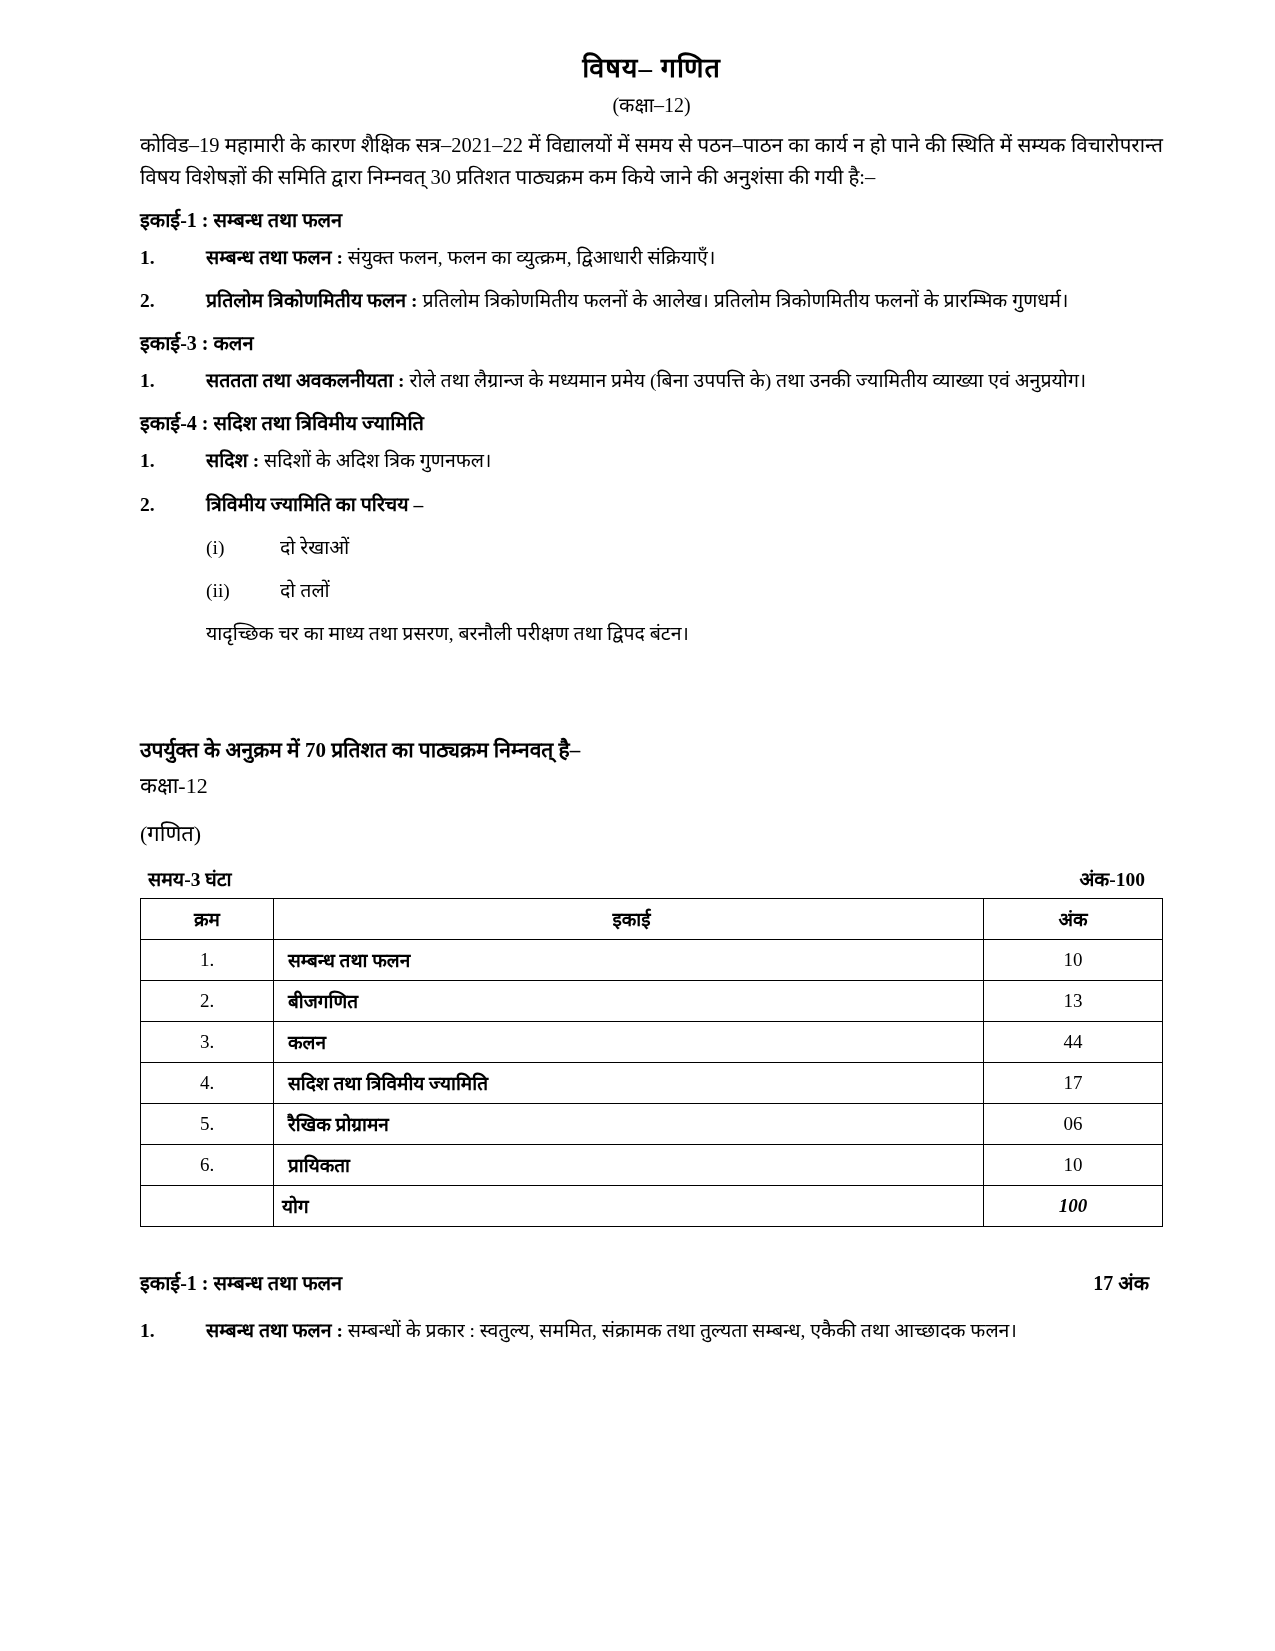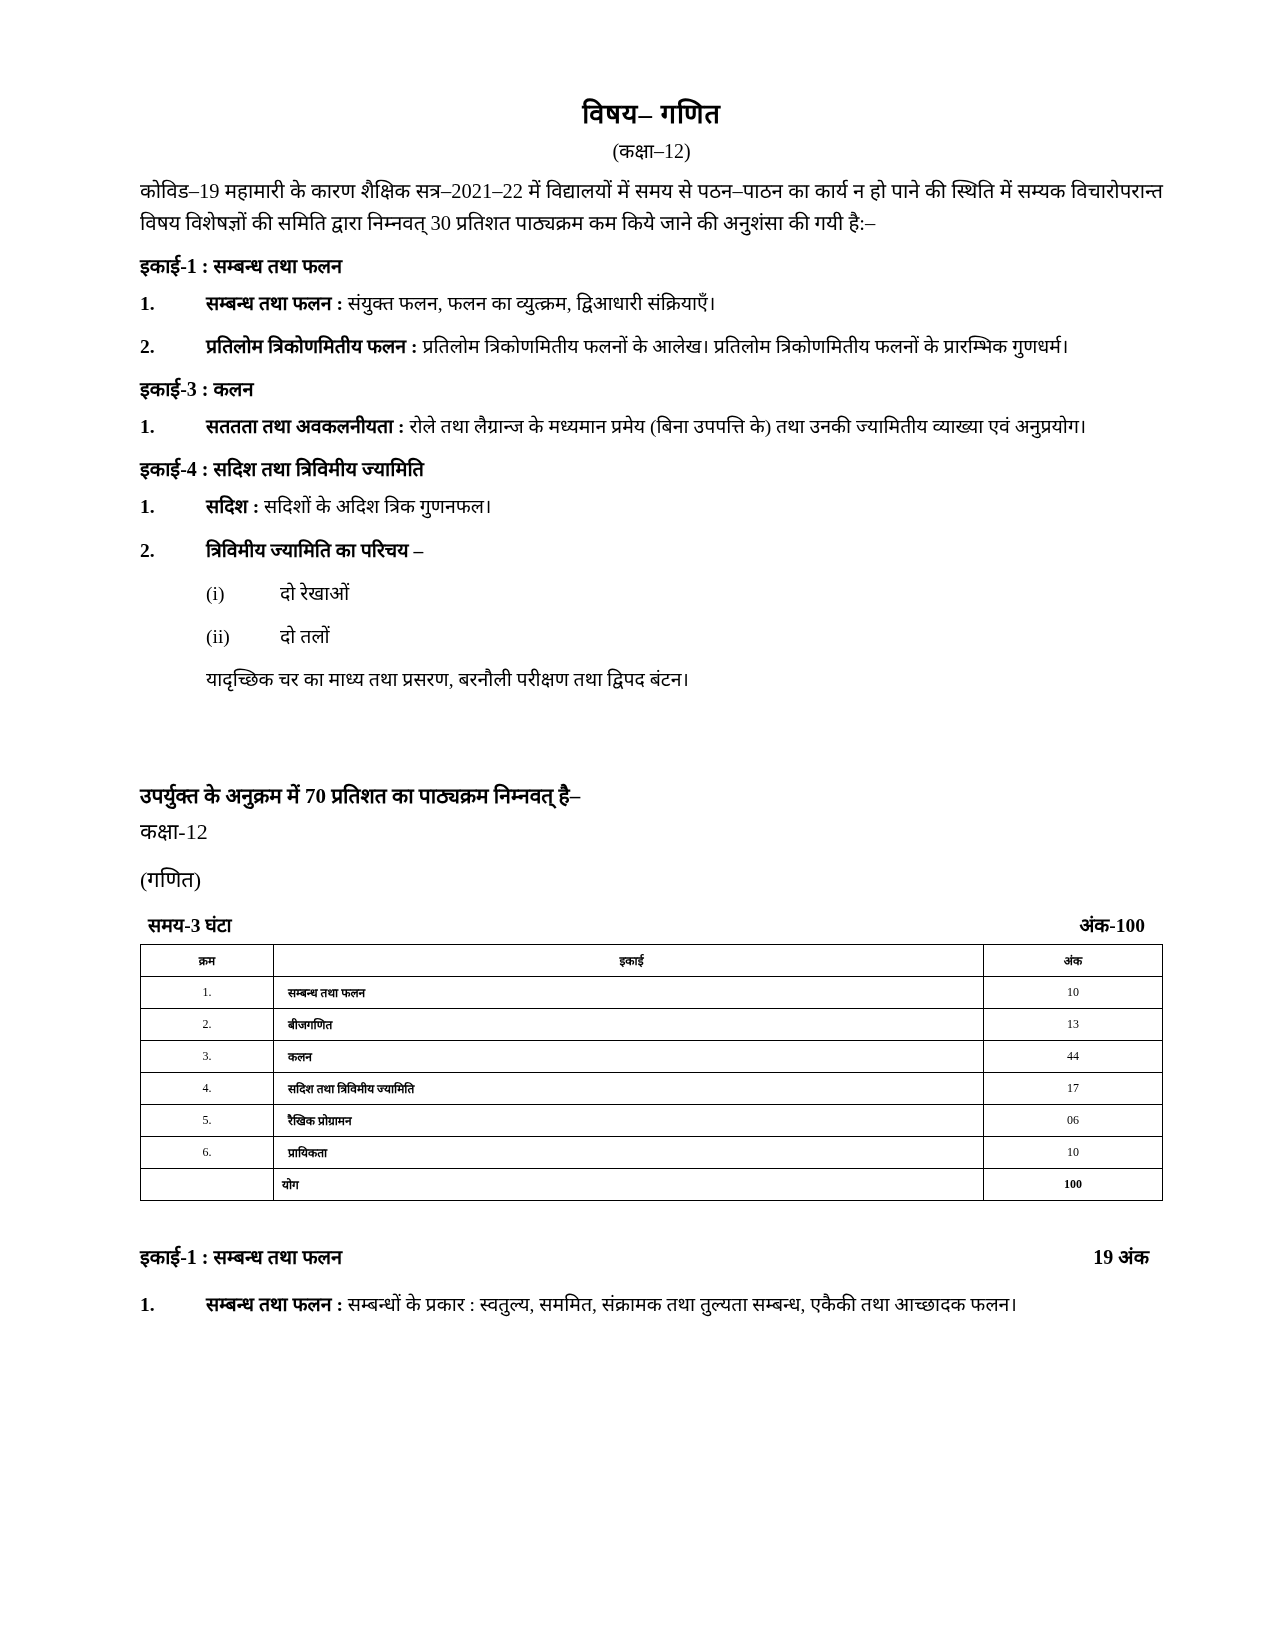--- a/index.html
+++ b/index.html
@@ -10,21 +10,21 @@
   body {
     width: 1275px;
     min-height: 1651px;
     font-family: "Liberation Serif", "DejaVu Serif", serif;
     color: #000000;
   }
   .page {
     width: 1275px;
     min-height: 1651px;
     box-sizing: border-box;
-    padding: 74px 112px 40px 140px;
+    padding: 28px 112px 40px 140px;
     position: relative;
   }
   .doc-title {
     text-align: center;
     font-size: 27px;
     font-weight: bold;
     letter-spacing: 1px;
     margin: 20px 0 6px 0;
   }
   .doc-subtitle {
@@ -100,21 +100,21 @@
     justify-content: space-between;
     align-items: flex-end;
     font-size: 19.5px;
     font-weight: bold;
     margin: 16px 0 6px 0;
     padding: 0 18px 0 8px;
   }
   table.blueprint {
     border-collapse: collapse;
     width: 100%;
-    font-size: 12px;
+    font-size: 19px;
   }
   table.blueprint th,
   table.blueprint td {
     border: 1px solid #000000;
     padding: 7px 8px;
     vertical-align: middle;
   }
   table.blueprint th {
     font-weight: bold;
     text-align: center;
@@ -122,20 +122,21 @@
   .col-sn { width: 116px; text-align: center; }
   .col-unit { text-align: left; padding-left: 14px !important; font-weight: bold; }
   .col-marks { width: 162px; text-align: center; }
   .total-label {
     text-align: left;
     font-weight: bold;
   }
   .total-marks {
     text-align: center;
     font-weight: bold;
+    font-style: italic;
   }
   .foot-row {
     display: flex;
     justify-content: space-between;
     align-items: baseline;
     font-size: 20px;
     font-weight: bold;
     margin: 42px 0 20px 0;
   }
   .foot-row .right { padding-right: 14px; }
@@ -255,21 +256,21 @@
       <tr>
         <td class="col-sn">&nbsp;</td>
         <td class="total-label">योग</td>
         <td class="total-marks">100</td>
       </tr>
     </tbody>
   </table>
 
   <div class="foot-row">
     <span>इकाई-1 : सम्बन्ध तथा फलन</span>
-    <span class="right">19 अंक</span>
+    <span class="right">17 अंक</span>
   </div>
 
   <div class="item">
     <span class="num">1.</span>
     <span class="body">
       <span class="lead">सम्बन्ध तथा फलन :</span><span> सम्बन्धों के प्रकार : स्वतुल्य, सममित, संक्रामक तथा तुल्यता सम्बन्ध, एकैकी तथा आच्छादक फलन।</span>
     </span>
   </div>
 
 </div>

